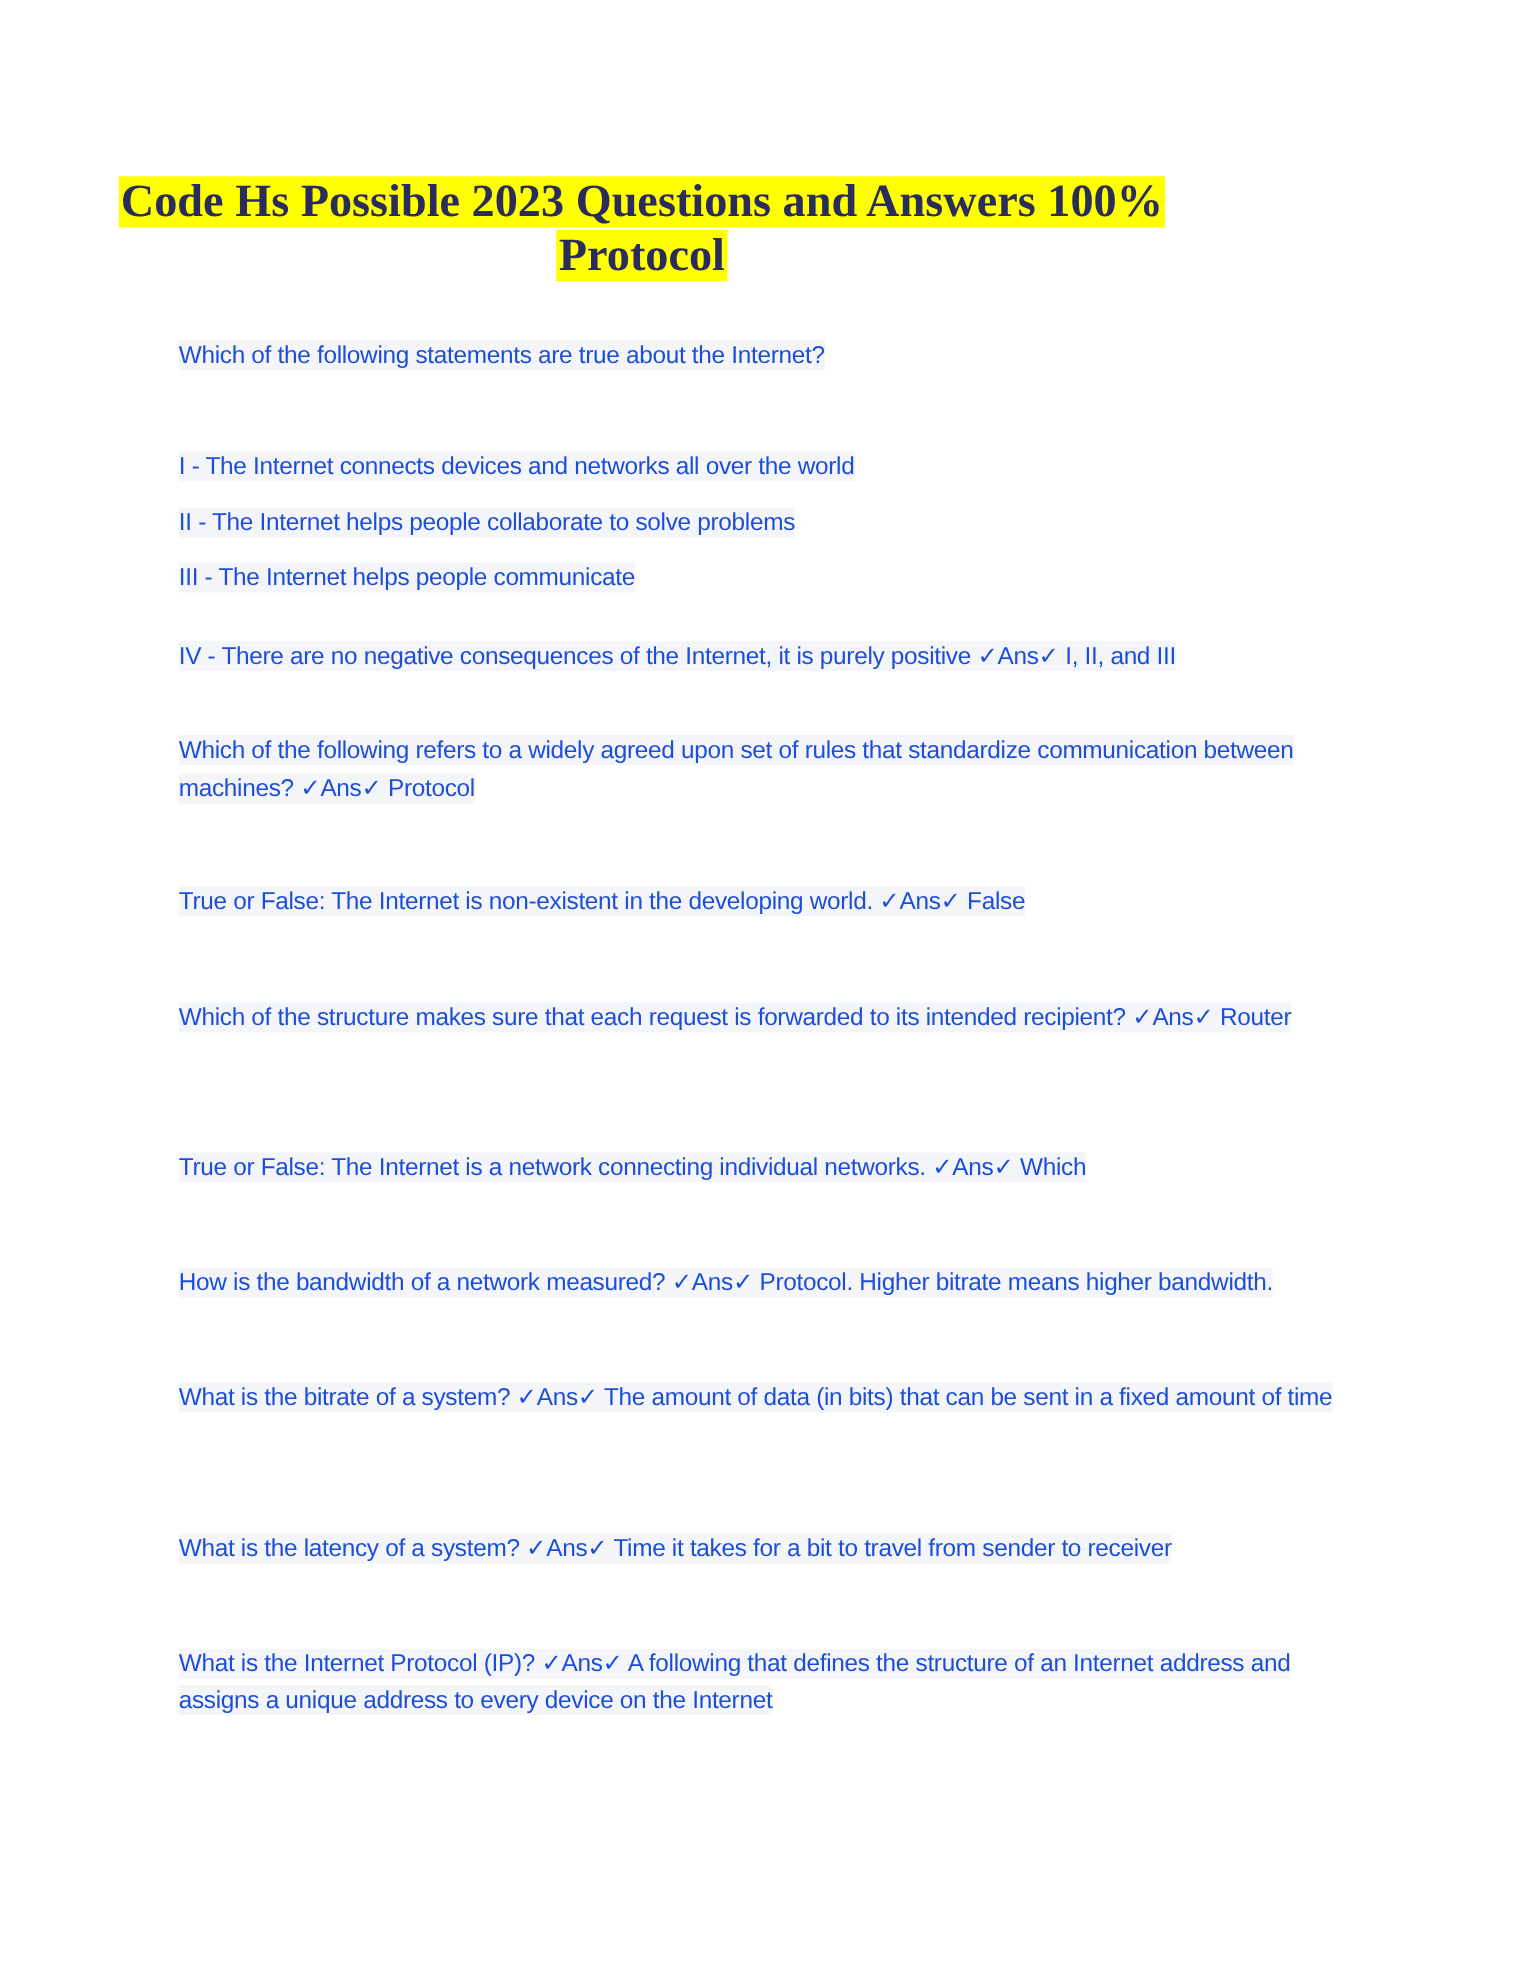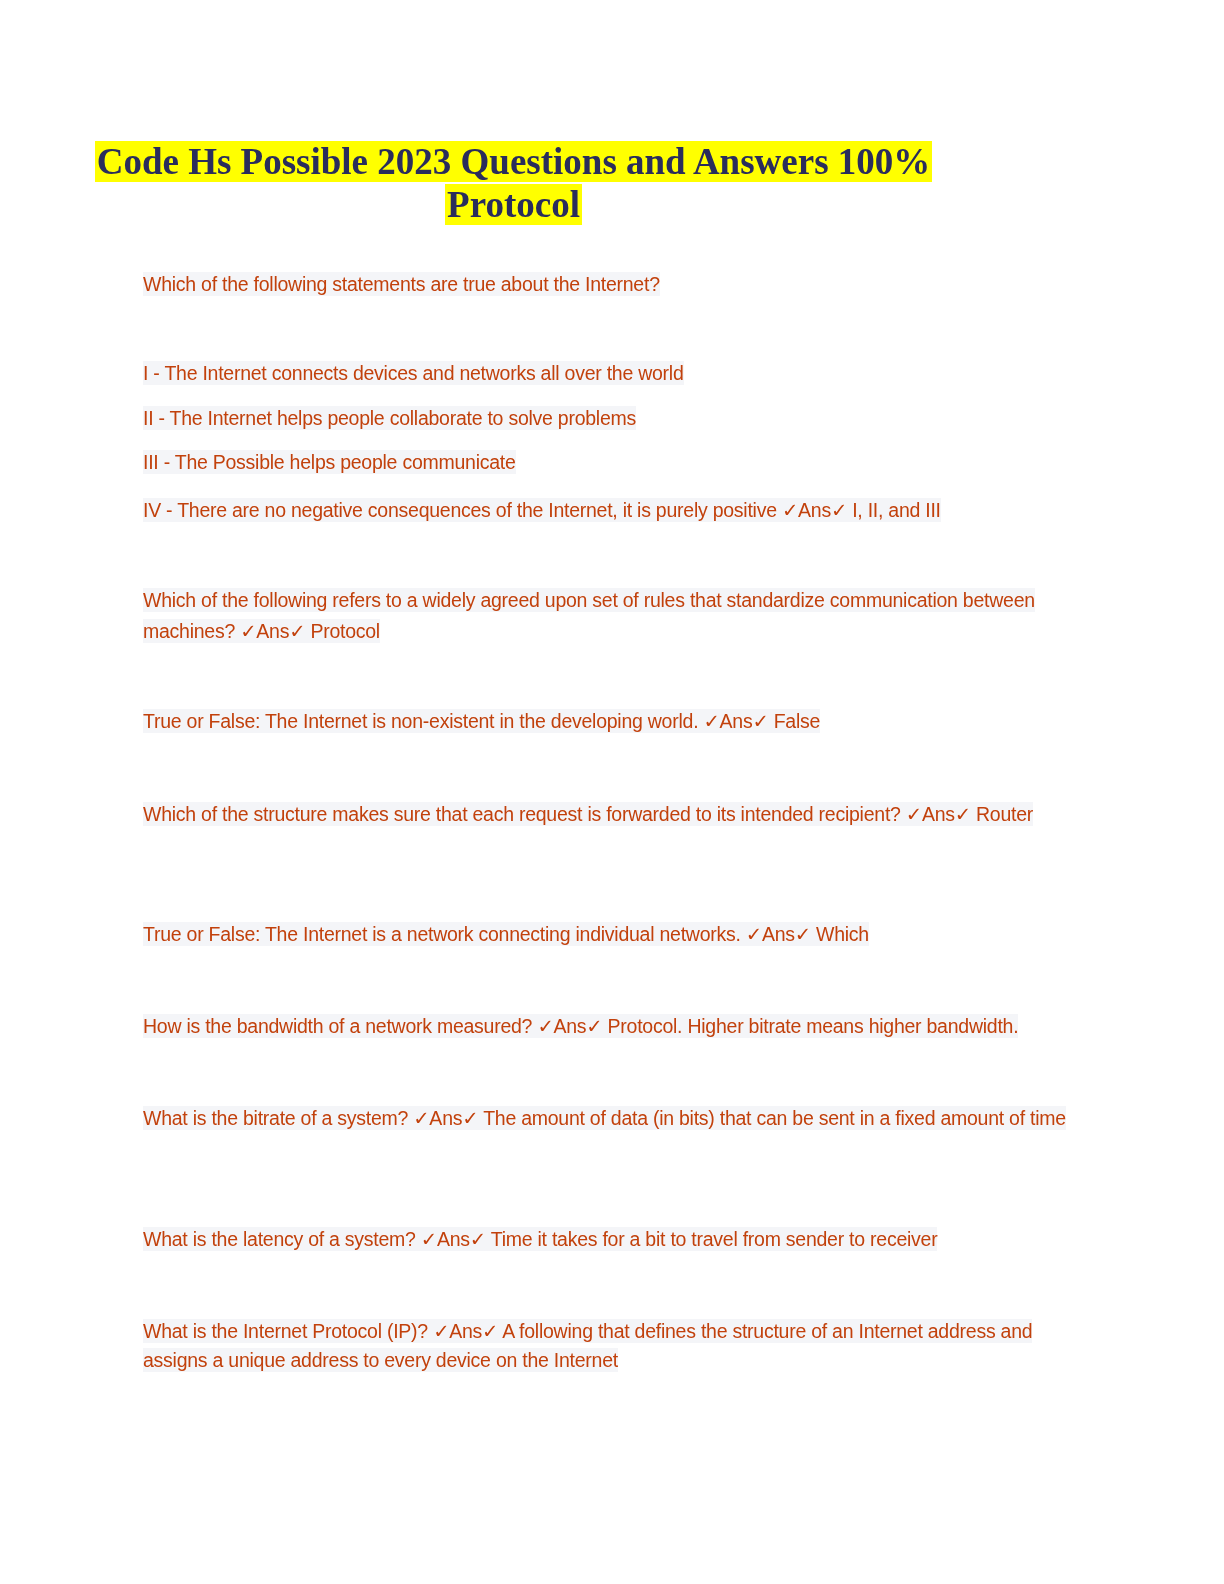--- a/index.html
+++ b/index.html
@@ -5,39 +5,39 @@
   html, body { margin: 0; padding: 0; background: #ffffff; }
   body { width: 1224px; height: 1584px; position: relative; overflow: hidden; }
   .title {
     position: absolute; left: 0; top: 140px; width: 1027px; text-align: center;
     font-family: "Liberation Serif", serif; font-weight: bold; font-size: 37px;
     line-height: 43px; color: #2a2d5c;
   }
   .title span { background: #ffff00; padding: 0 2px; }
   .para {
     position: absolute; left: 143px;
-    font-family: "Liberation Sans", sans-serif; font-size: 19.5px; color: #c2410c;
+    font-family: "Liberation Sans", sans-serif; font-size: 19.5px; color: #1d4ed8;
     line-height: 29px; letter-spacing: -0.25px;
   }
   .para span.hl { background: #f4f5f8; box-decoration-break: clone; -webkit-box-decoration-break: clone; padding: 1px 0; }
   .wrap { width: 930px; }
 </style>
 </head>
 <body>
 
 <div class="title">
   <span>Code Hs Possible 2023 Questions and Answers 100%</span><br>
   <span>Protocol</span>
 </div>
 
 <div class="para wrap" style="top:270px"><span class="hl">Which of the following statements are true about the Internet?</span></div>
 <div class="para wrap" style="top:359px"><span class="hl">I - The Internet connects devices and networks all over the world</span></div>
 <div class="para wrap" style="top:404px"><span class="hl">II - The Internet helps people collaborate to solve problems</span></div>
-<div class="para wrap" style="top:448px"><span class="hl">III - The Possible helps people communicate</span></div>
-<div class="para wrap" style="top:496px"><span class="hl">IV - There are no negative consequences of the Internet, it is purely positive  ✓Ans✓ I, II, and III</span></div>
+<div class="para wrap" style="top:448px"><span class="hl">III - The Internet helps people communicate</span></div>
+<div class="para wrap" style="top:511px"><span class="hl">IV - There are no negative consequences of the Internet, it is purely positive  ✓Ans✓ I, II, and III</span></div>
 <div class="para wrap" style="top:585px; line-height:31px"><span class="hl">Which of the following refers to a widely agreed upon set of rules that standardize communication between machines?  ✓Ans✓ Protocol</span></div>
 <div class="para wrap" style="top:707px"><span class="hl">True or False: The Internet is non-existent in the developing world.  ✓Ans✓ False</span></div>
 <div class="para wrap" style="top:800px"><span class="hl">Which of the structure makes sure that each request is forwarded to its intended recipient?  ✓Ans✓ Router</span></div>
 <div class="para wrap" style="top:920px"><span class="hl">True or False: The Internet is a network connecting individual networks.  ✓Ans✓ Which</span></div>
 <div class="para" style="top:1012px; width:960px"><span class="hl">How is the bandwidth of a network measured?  ✓Ans✓ Protocol. Higher bitrate means higher bandwidth.</span></div>
 <div class="para wrap" style="top:1104px"><span class="hl">What is the bitrate of a system?  ✓Ans✓ The amount of data (in bits) that can be sent in a fixed amount of time</span></div>
 <div class="para wrap" style="top:1225px"><span class="hl">What is the latency of a system?  ✓Ans✓ Time it takes for a bit to travel from sender to receiver</span></div>
 <div class="para wrap" style="top:1317px"><span class="hl">What is the Internet Protocol (IP)?  ✓Ans✓ A following that defines the structure of an Internet address and assigns a unique address to every device on the Internet</span></div>
 
 </body></html>

